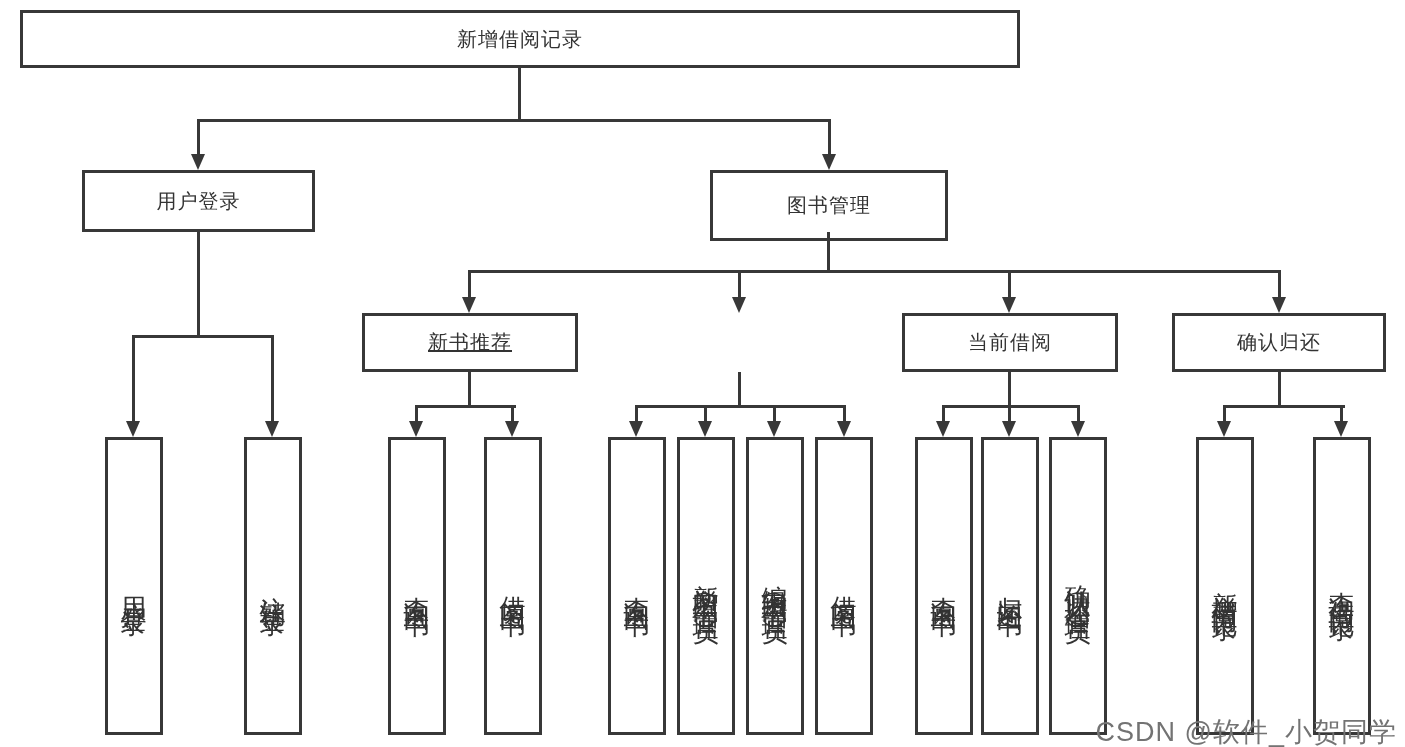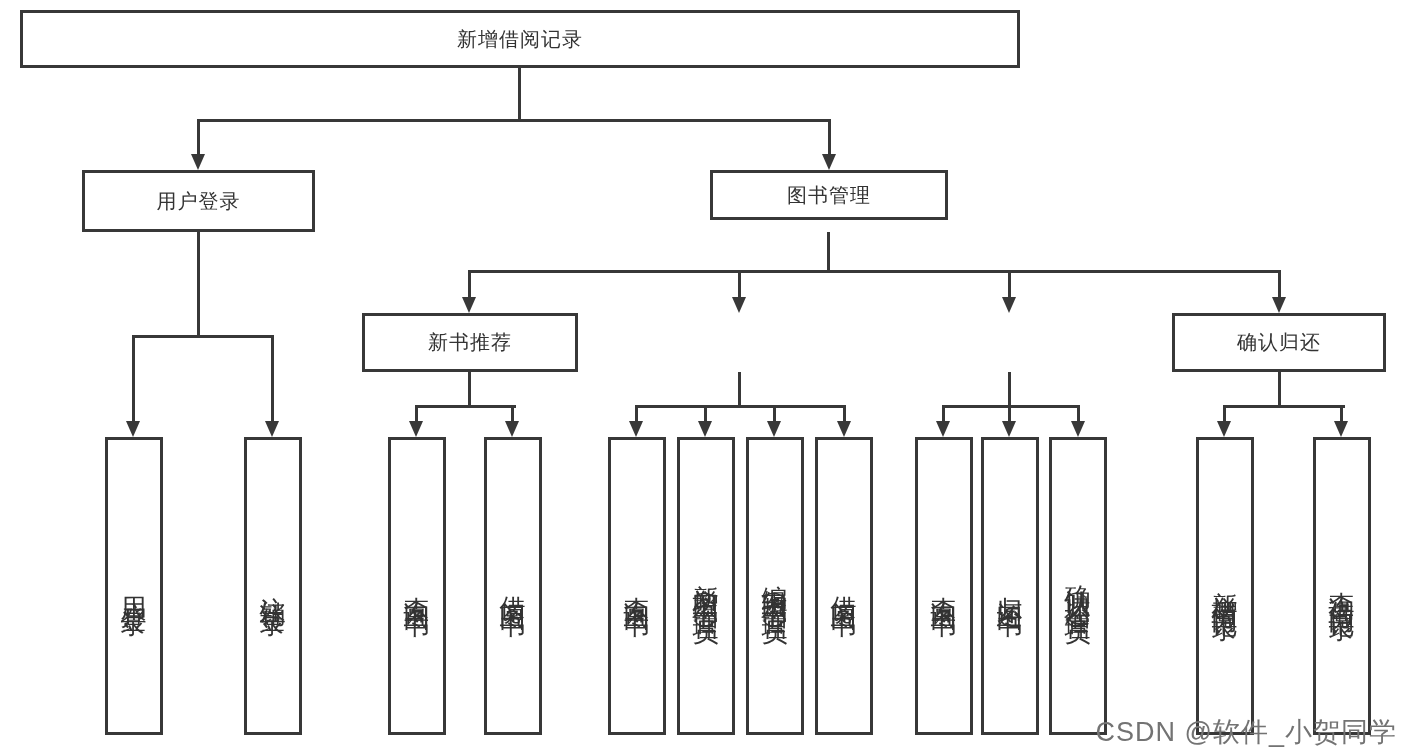--- a/index.html
+++ b/index.html
@@ -35,29 +35,32 @@
 <div id="stage">
 
   <div class="box hbox" style="left:20px; top:10px; width:1000px; height:58px;">
     <span>新增借阅记录</span>
   </div>
 
   <div class="box hbox" style="left:82px; top:170px; width:233px; height:62px;">
     <span>用户登录</span>
   </div>
 
-  <div class="box hbox" style="left:710px; top:170px; width:238px; height:50px;">
+  <div class="box hbox" style="left:710px; top:170px; width:238px; height:71px;">
     <span>图书管理</span>
   </div>
 
-  <div class="box hbox" style="left:362px; top:313px; width:216px; height:59px;">
+  <div class="box hbox" style="left:362px; top:313px; width:216px; height:59px;text-decoration:underline;">
     <span>新书推荐</span>
   </div>
 
 
+  <div class="box hbox" style="left:902px; top:313px; width:216px; height:59px;">
+    <span>当前借阅</span>
+  </div>
 
   <div class="box hbox" style="left:1172px; top:313px; width:214px; height:59px;">
     <span>确认归还</span>
   </div>
 
   <div class="box vbox" style="left:105px; top:437px; width:58px; height:298px;">
     <span>用户登录</span>
   </div>
   <div class="box vbox" style="left:244px; top:437px; width:58px; height:298px;">
     <span>注销登录</span>

